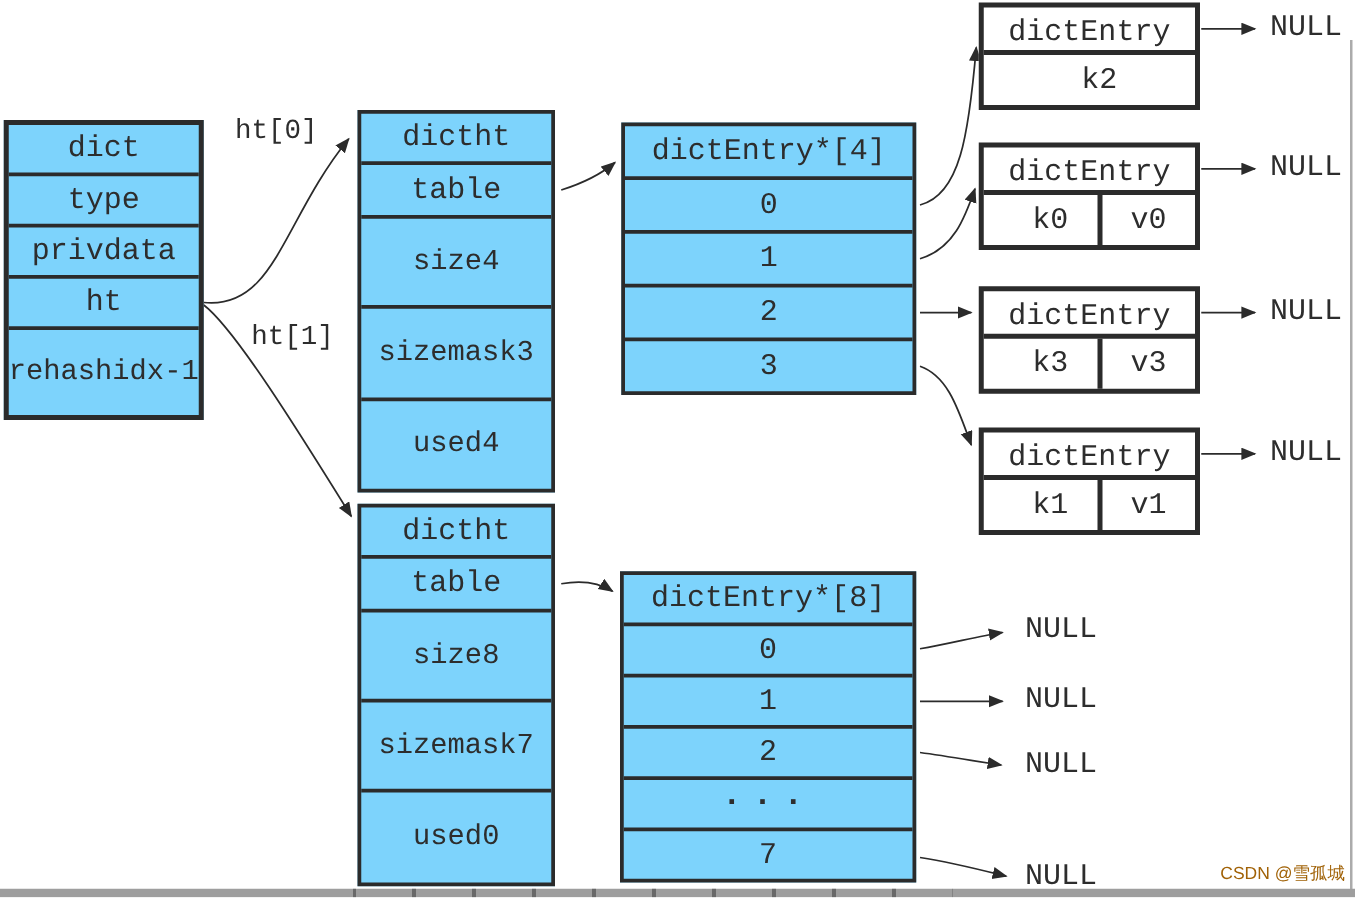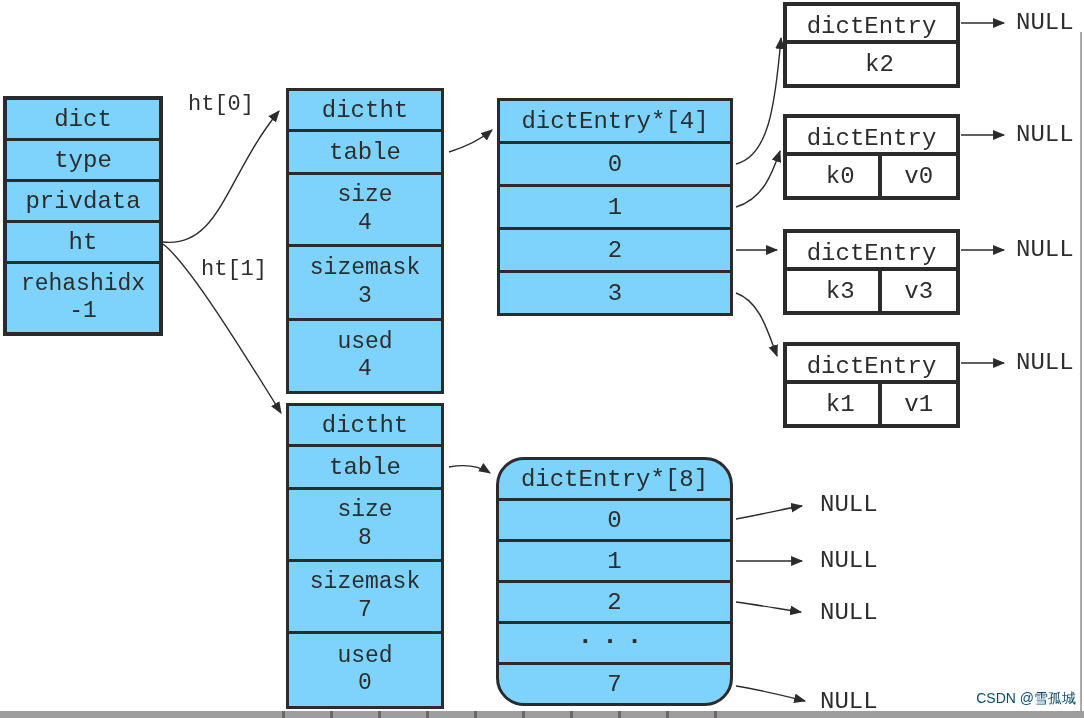--- a/index.html
+++ b/index.html
@@ -31,21 +31,20 @@
   }
   .cell-row {
     display: flex;
     align-items: center;
     justify-content: center;
     font-size: 24px;
     letter-spacing: 0px;
   }
   .cell-row + .cell-row { border-top: 3px solid #2b2b2b; }
   .two-line {
-    flex-direction: column;
     line-height: 1.18;
     font-size: 23px;
   }
   .h38 { height: 38px; }
   .h40 { height: 40px; }
   .h68 { height: 68px; }
   .h69 { height: 69px; }
   .h71 { height: 71px; }
   .h70 { height: 70px; }
   .h72 { height: 72px; }
@@ -56,21 +55,21 @@
     font-size: 26px;
     font-weight: bold;
   }
   
   .dict-box { left: 3px; top: 96px; width: 160px; border-width: 4px; }
   
   .ht-box-0 { left: 286px; top: 88px; width: 158px; }
   .ht-box-1 { left: 286px; top: 403px; width: 158px; }
   
   .arr-box-4 { left: 497px; top: 98px; width: 236px; }
-  .arr-box-8 { left: 496px; top: 457px; width: 237px; border-radius: 28px; }
+  .arr-box-8 { left: 496px; top: 457px; width: 237px; }
   
   .entry-box {
     position: absolute;
     left: 783px;
     width: 177px;
     box-sizing: border-box;
     border: 4px solid #2b2b2b;
     background: #fff;
   }
   .entry-title {
@@ -104,21 +103,21 @@
     font-size: 24px;
     transform: translateY(-52%);
     white-space: nowrap;
   }
   .watermark {
     position: absolute;
     right: 8px;
     top: 690px;
     font-family: "Liberation Sans", sans-serif;
     font-size: 14px;
-    color: #0c4a6e;
+    color: #a16207;
   }
   .bottom-band {
     position: absolute;
     left: 0; right: 0; bottom: 0;
     height: 7px;
     background: #9e9e9e;
   }
   .band-ticks {
     position: absolute;
     left: 282px;

